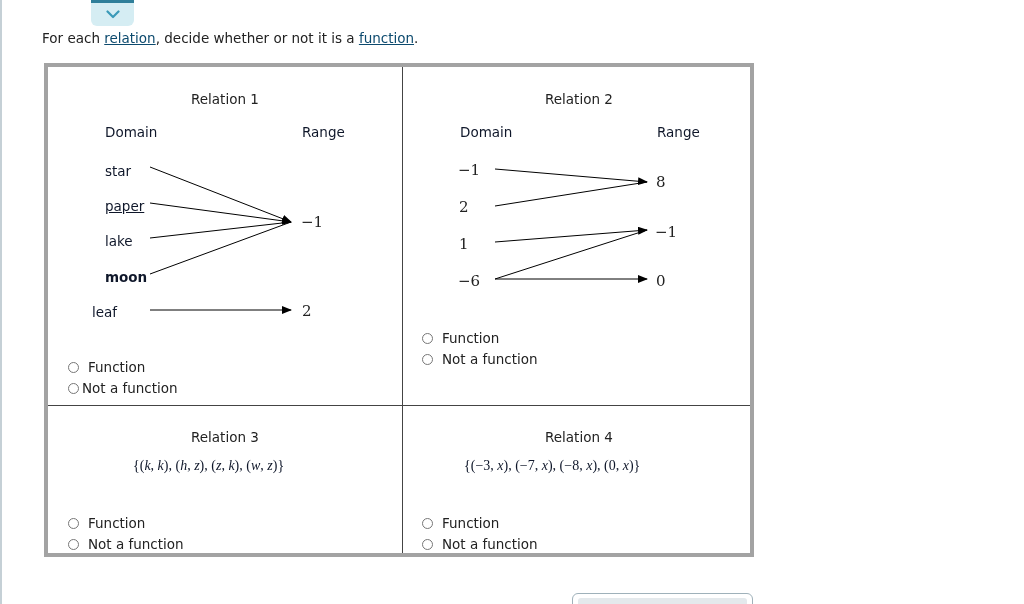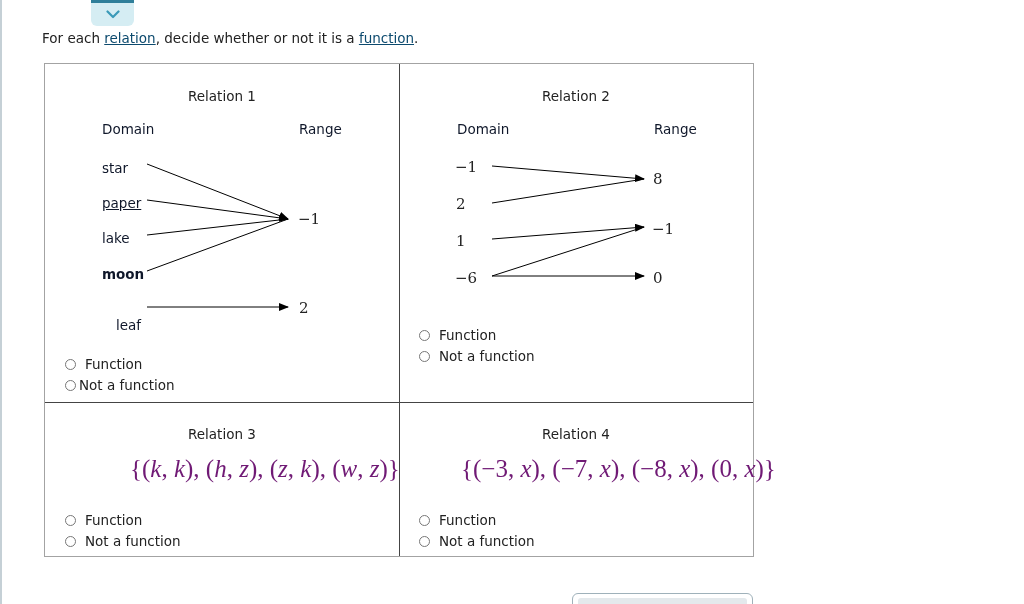--- a/index.html
+++ b/index.html
@@ -14,29 +14,29 @@
     background:#d5edf3; border-radius:0 0 6px 6px; border-top:3px solid #2f7f9a;
     box-sizing:border-box; display:flex; align-items:center; justify-content:center;
   }
   .collapse-tab svg { display:block; }
   .prompt {
     position:absolute; left:42px; top:30px; font-size:13.5px; color:#222;
   }
   .prompt a { color:#0c4a6e; text-decoration:underline; }
   .grid {
     position:absolute; left:44px; top:63px; width:710px; height:494px;
-    border:1px solid #a3a3a3; box-sizing:border-box;
+    border:4px solid #a3a3a3; box-sizing:border-box;
   }
   .vline { position:absolute; left:354px; top:0; width:1px; height:100%; background:#444; }
   .hline { position:absolute; left:0; top:338px; width:100%; height:1px; background:#444; }
   .cell { position:absolute; }
   .title { position:absolute; font-size:13.5px; color:#222; }
   .label { position:absolute; font-size:13.5px; color:#0f172a; }
   .mathv { position:absolute; font-family:"DejaVu Serif", "Liberation Serif", serif; font-size:15px; color:#222; }
-  .set { position:absolute; font-family:"Liberation Serif", "DejaVu Serif", serif; font-size:25px; color:#701a75; white-space:nowrap; }
+  .set { position:absolute; font-family:"Liberation Serif", "DejaVu Serif", serif; font-size:14px; color:#0f172a; white-space:nowrap; }
   .set i { font-style:italic; }
   .radio-row { position:absolute; display:flex; align-items:center; font-size:13.5px; color:#222; }
   .radio {
     width:11px; height:11px; border:1px solid #777; border-radius:50%;
     background:#fff; box-sizing:border-box; margin-right:9px;
   }
   .radio.tight { margin-right:3px; }
   svg.arrows { position:absolute; left:0; top:0; }
   .bottom-btn {
     position:absolute; left:572px; top:593px; width:181px; height:20px;
@@ -65,21 +65,21 @@
 
   <div class="cell" style="left:0;top:0;width:354px;height:338px;">
     <div class="title" style="left:143px;top:24px;">Relation 1</div>
     <div class="label" style="left:57px;top:57px;">Domain</div>
     <div class="label" style="left:254px;top:57px;">Range</div>
 
     <div class="label" style="left:57px;top:96px;">star</div>
     <div class="label" style="left:57px;top:131px;text-decoration:underline;">paper</div>
     <div class="label" style="left:57px;top:166px;">lake</div>
     <div class="label" style="left:57px;top:202px;font-weight:bold;">moon</div>
-    <div class="label" style="left:71px;top:237px;margin-top:16px;">leaf</div>
+    <div class="label" style="left:44px;top:237px;">leaf</div>
 
     <div class="mathv" style="left:253px;top:146px;">−1</div>
     <div class="mathv" style="left:254px;top:235px;">2</div>
 
     <svg class="arrows" width="354" height="338">
       <defs>
         <marker id="ah1" markerWidth="10" markerHeight="8" refX="9" refY="4" orient="auto" markerUnits="userSpaceOnUse">
           <polygon points="0,0 10,4 0,8" fill="#000"></polygon>
         </marker>
       </defs>

